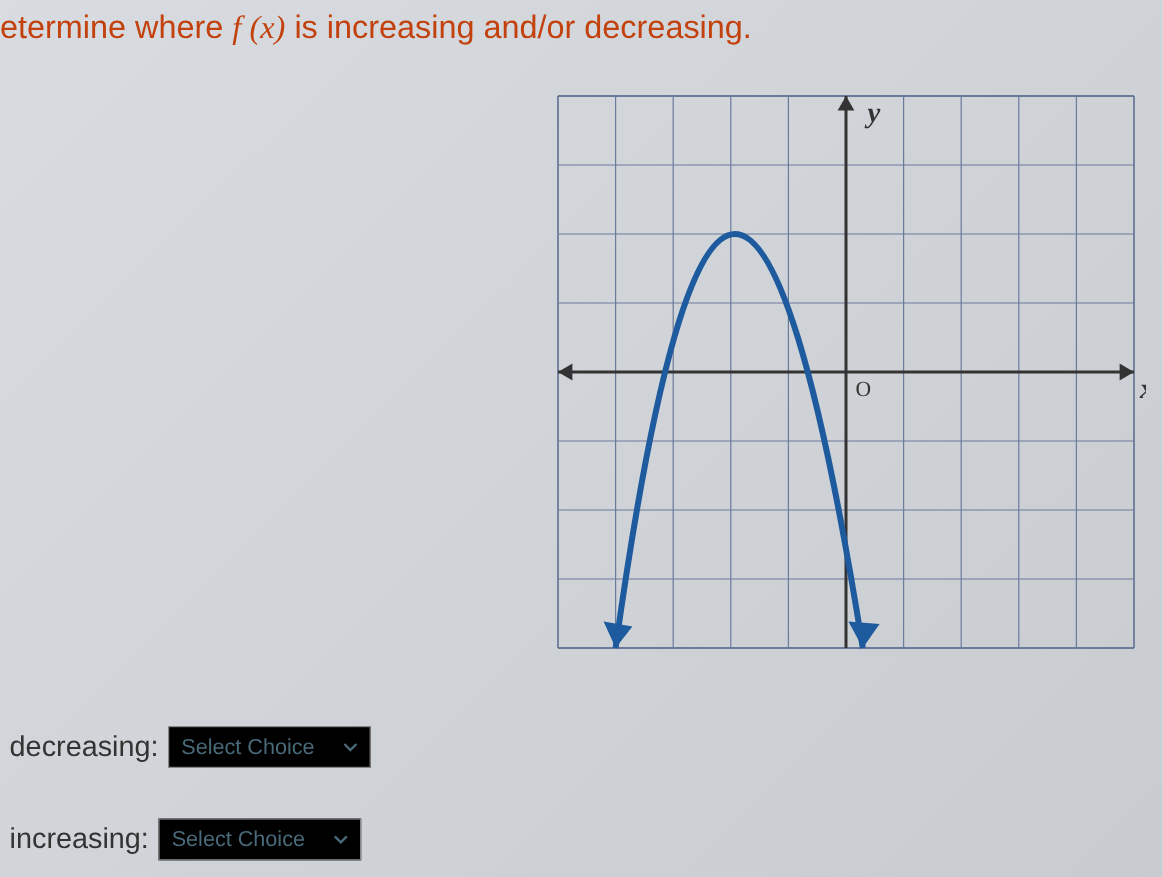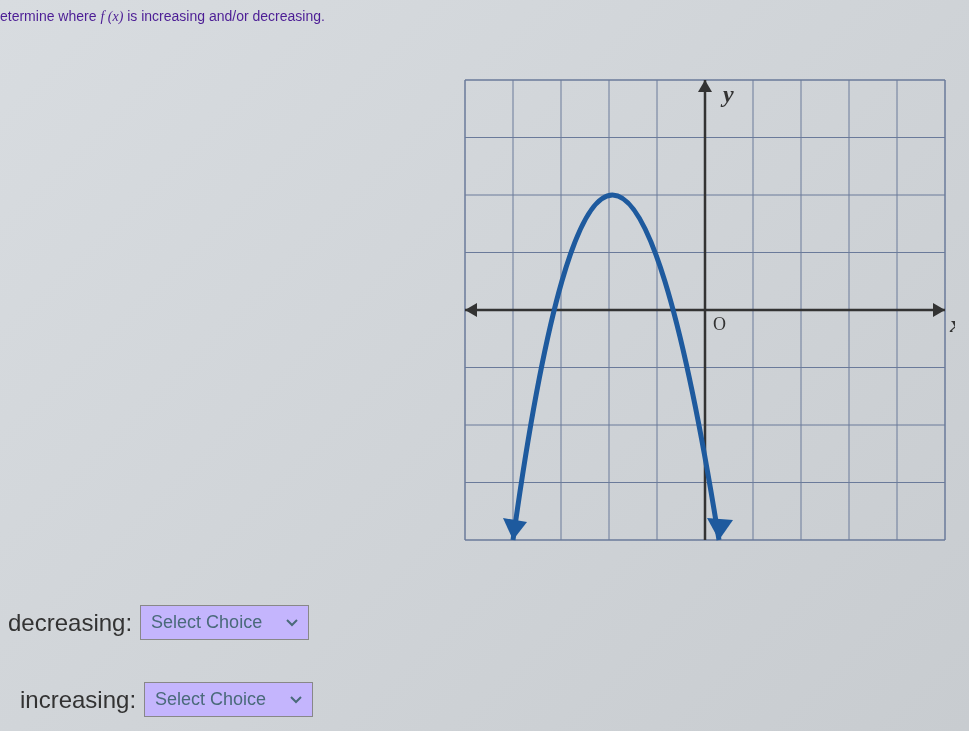--- a/index.html
+++ b/index.html
@@ -8,22 +8,22 @@
       background: linear-gradient(135deg, #d8dce0 0%, #c8ccd0 100%);
       width: 969px;
       height: 731px;
       position: relative;
       overflow: hidden;
     }
     .question-text {
       position: absolute;
       top: 8px;
       left: 0;
-      font-size: 14px;
-      color: #4c1d95;
+      font-size: 27px;
+      color: #c2410c;
       font-weight: 500;
     }
     .question-text .fx {
       font-family: "Times New Roman", serif;
       font-style: italic;
     }
     .graph-container {
       position: absolute;
       top: 70px;
       left: 455px;
@@ -34,30 +34,30 @@
       width: 100%;
       height: 100%;
     }
     .answer-row {
       position: absolute;
       display: flex;
       align-items: center;
       gap: 8px;
     }
     .answer-row.row-dec { top: 605px; left: 8px; }
-    .answer-row.row-inc { top: 682px; left: 8px; margin-left: 12px; }
+    .answer-row.row-inc { top: 682px; left: 8px; }
     .answer-label {
       font-size: 24px;
       color: #333;
     }
     .select-box {
       display: inline-flex;
       align-items: center;
       border: 1px solid #888;
-      background: #c4b5fd;
+      background: #000000;
       padding: 6px 10px;
       font-size: 18px;
       color: #4a6a7a;
       cursor: pointer;
       gap: 24px;
     }
     .chevron {
       display: inline-block;
     }
     .chevron svg { display: block; }

